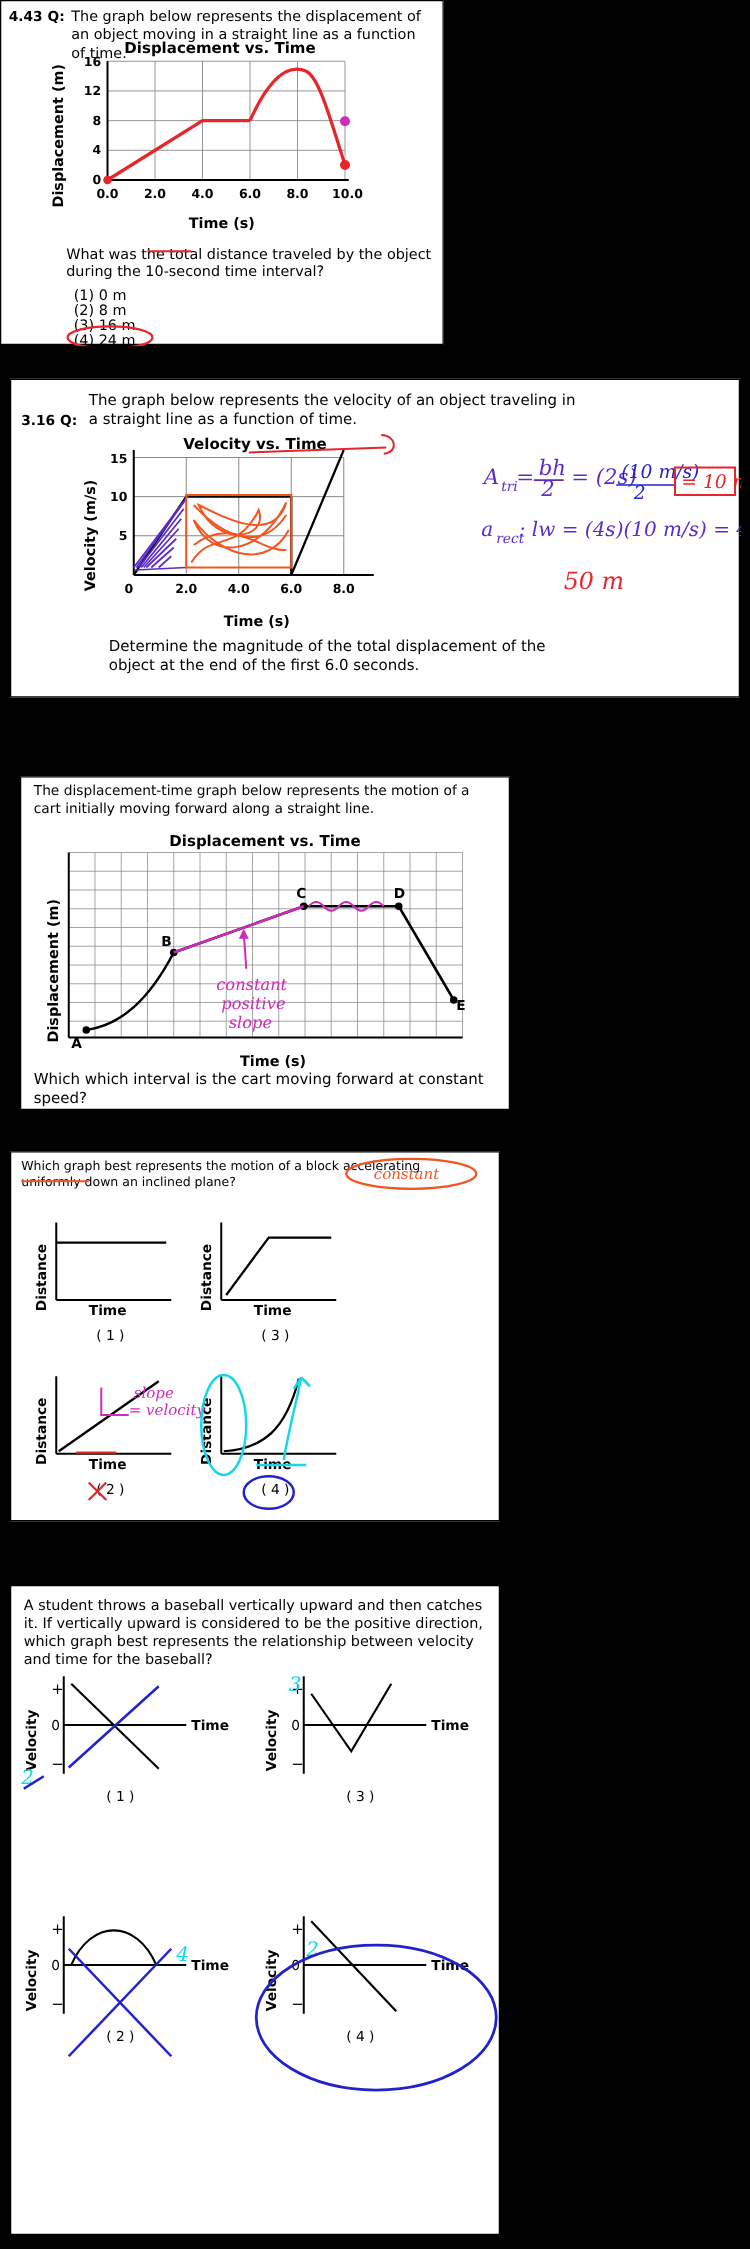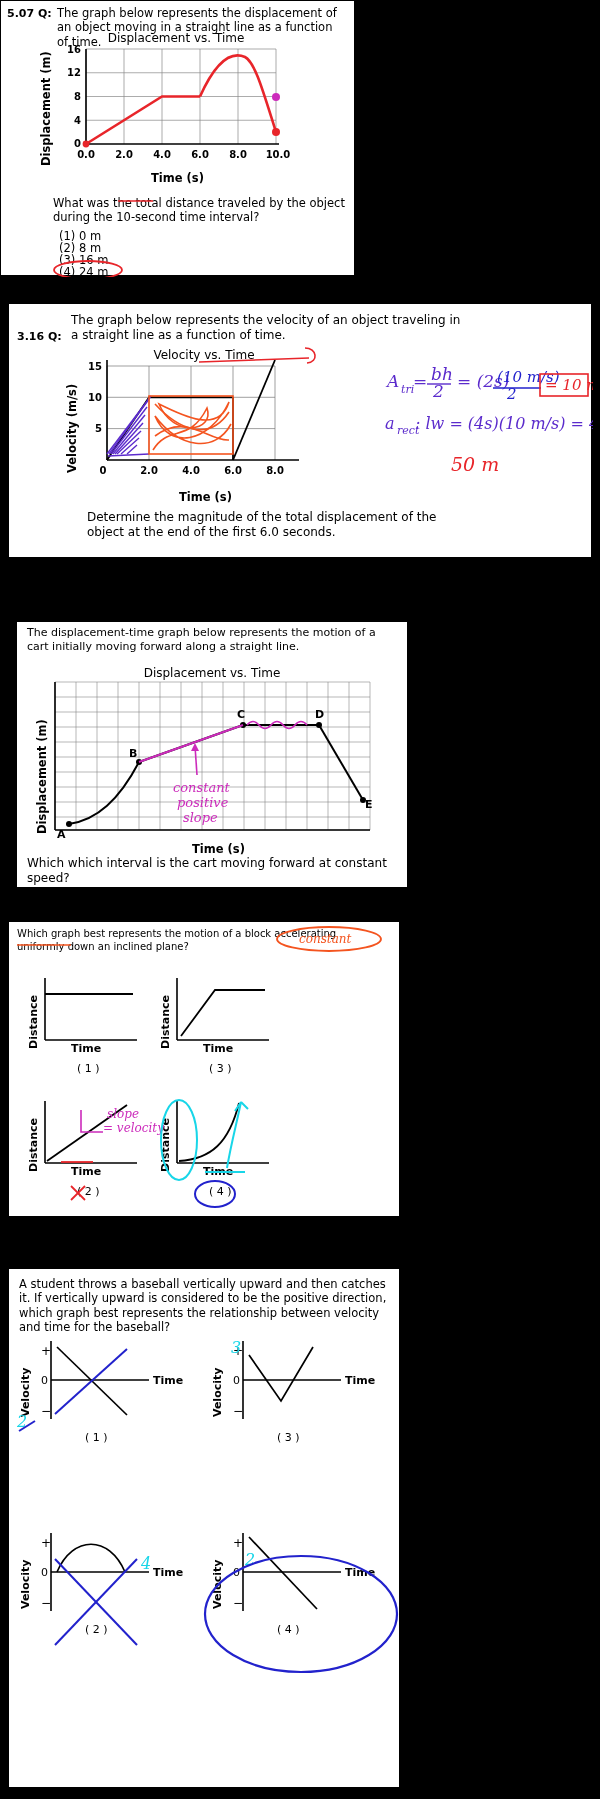--- a/index.html
+++ b/index.html
@@ -29,21 +29,21 @@
     font-weight: bold;
     font-size: 11px;
     color: #000;
   }
   .qtext {
     font-size: 11.5px;
     color: #000;
     line-height: 1.25;
   }
   .charttitle {
-    font-weight: normal;
+    font-weight: bold;
     font-size: 12px;
     text-align: center;
     color: #000;
   }
   .axlabel {
     font-weight: bold;
     font-size: 11.5px;
     color: #000;
   }
   .ylabel {
@@ -65,21 +65,21 @@
   }
   svg { display:block; }
 </style>
 </head>
 <body>
 
 <div class="page">
 
   <div class="card" style="left:0px; top:0px; width:355px; height:276px;">
 
-    <div style="position:absolute; left:6px; top:6px;" class="qlabel">5.07 Q:</div>
+    <div style="position:absolute; left:6px; top:6px;" class="qlabel">4.43 Q:</div>
     <div class="qtext" style="position:absolute; left:56px; top:5px; width:290px;">The graph below represents the displacement of an object moving in a straight line as a function of time.</div>
 
     <div style="position:absolute; left:30px; top:30px; width:290px; height:155px;">
       <div class="charttitle" style="position:absolute; left:20px; top:0px; width:250px;">Displacement vs. Time</div>
       <div class="ylabel" style="position:absolute; left:8px; top:135px;">Displacement (m)</div>
       <div class="axlabel" style="position:absolute; left:120px; top:140px;">Time (s)</div>
 
       <svg width="290" height="140" viewBox="0 0 290 140">
 
         <g stroke="#888" stroke-width="0.7">

